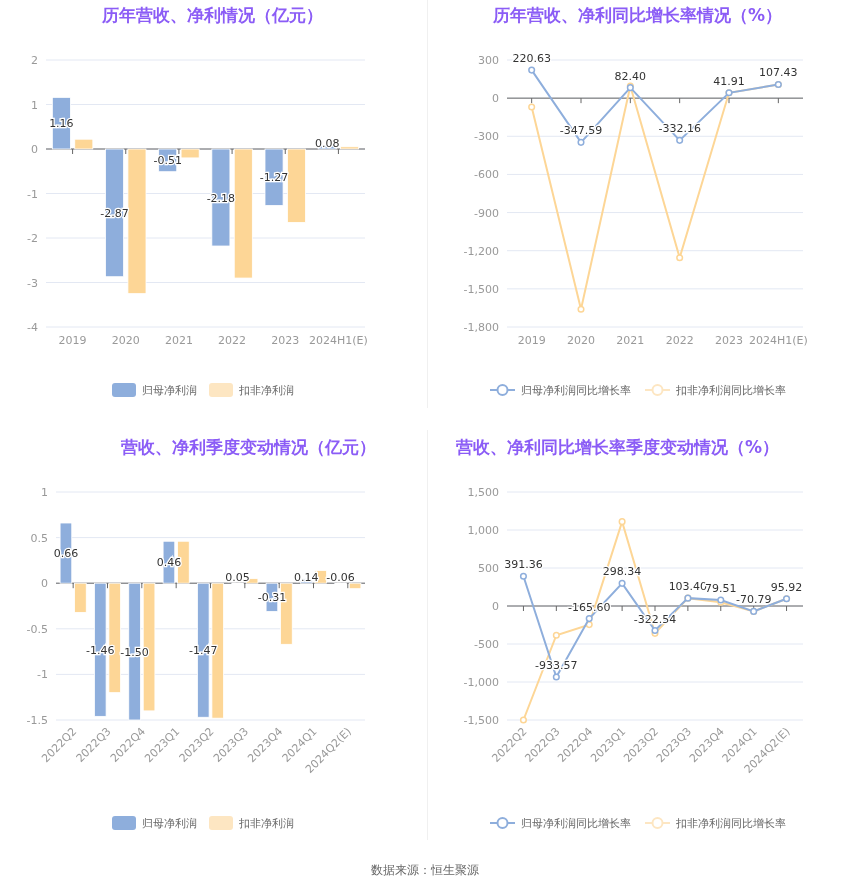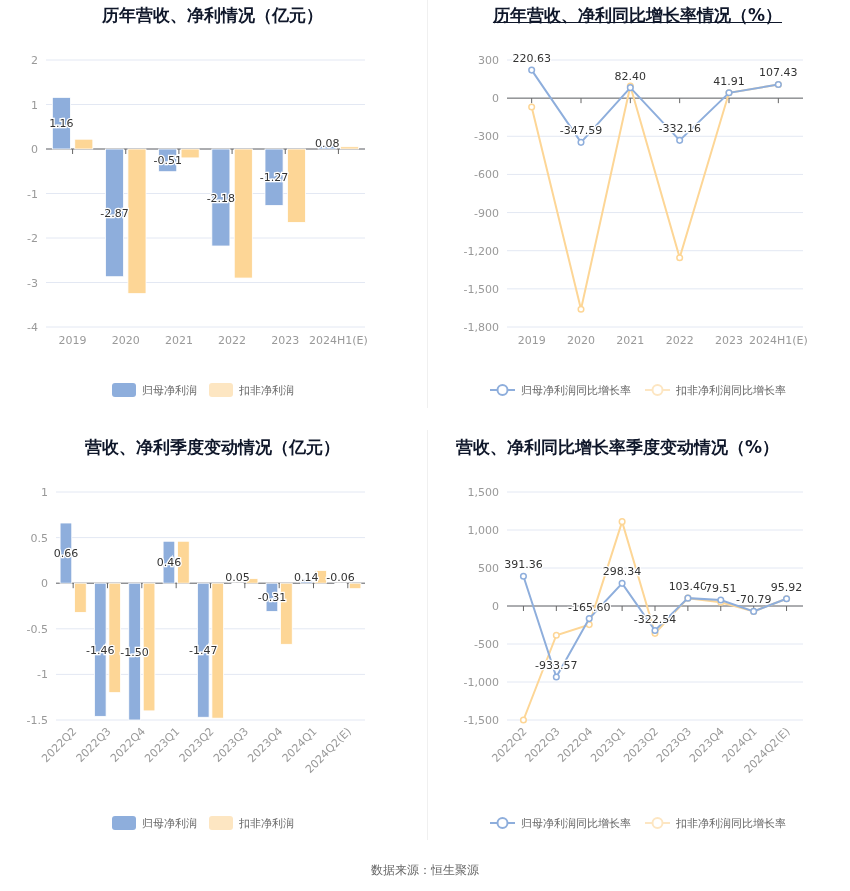--- a/index.html
+++ b/index.html
@@ -1,31 +1,31 @@
 <!DOCTYPE html>
 <html><head>
 <meta charset="utf-8">
 <style>
   html, body { margin: 0; padding: 0; background: #ffffff; }
   body { width: 850px; height: 891px; position: relative; overflow: hidden; font-family: "DejaVu Sans", sans-serif; }
   .divider-v { position: absolute; left: 427px; top: 0; width: 1px; height: 408px; background: #f0f0f0; }
   .divider-v2 { position: absolute; left: 427px; top: 430px; width: 1px; height: 410px; background: #f0f0f0; }
-  .title { position: absolute; left: 0; width: 425px; text-align: center; font-size: 17px; font-weight: bold; color: #0f172a; }
+  .title { position: absolute; left: 0; width: 425px; text-align: center; font-size: 17px; font-weight: bold; color: #8b5cf6; }
   svg text { font-family: "DejaVu Sans", sans-serif; }
   .footer { position: absolute; left: 0; width: 850px; top: 862px; text-align: center; font-size: 12px; color: #666; }
 </style>
 </head>
 <body>
 
 <div class="divider-v"></div>
 <div class="divider-v2"></div>
 
 <div class="title" style="top:4px;left:0;">历年营收、净利情况（亿元）</div>
-<div class="title" style="top:4px;left:425px;text-decoration:underline;">历年营收、净利同比增长率情况（%）</div>
-<div class="title" style="top:436px;left:0;">营收、净利季度变动情况（亿元）</div>
+<div class="title" style="top:4px;left:425px;">历年营收、净利同比增长率情况（%）</div>
+<div class="title" style="top:436px;left:0;padding-left:36px;">营收、净利季度变动情况（亿元）</div>
 <div class="title" style="top:436px;left:405px;">营收、净利同比增长率季度变动情况（%）</div>
 
 <svg id="svg-root" width="850" height="891" style="position:absolute;left:0;top:0;">
     <g>
       <line x1="46" x2="365" y1="60" y2="60" stroke="#e3e8f3" stroke-width="1"></line>
       <text x="38" y="64" text-anchor="end" font-size="11" fill="#999999">2</text>
       <line x1="46" x2="365" y1="104.5" y2="104.5" stroke="#e3e8f3" stroke-width="1"></line>
       <text x="38" y="108.5" text-anchor="end" font-size="11" fill="#999999">1</text>
       <line x1="46" x2="365" y1="149" y2="149" stroke="#e3e8f3" stroke-width="1"></line>
       <text x="38" y="153" text-anchor="end" font-size="11" fill="#999999">0</text>

